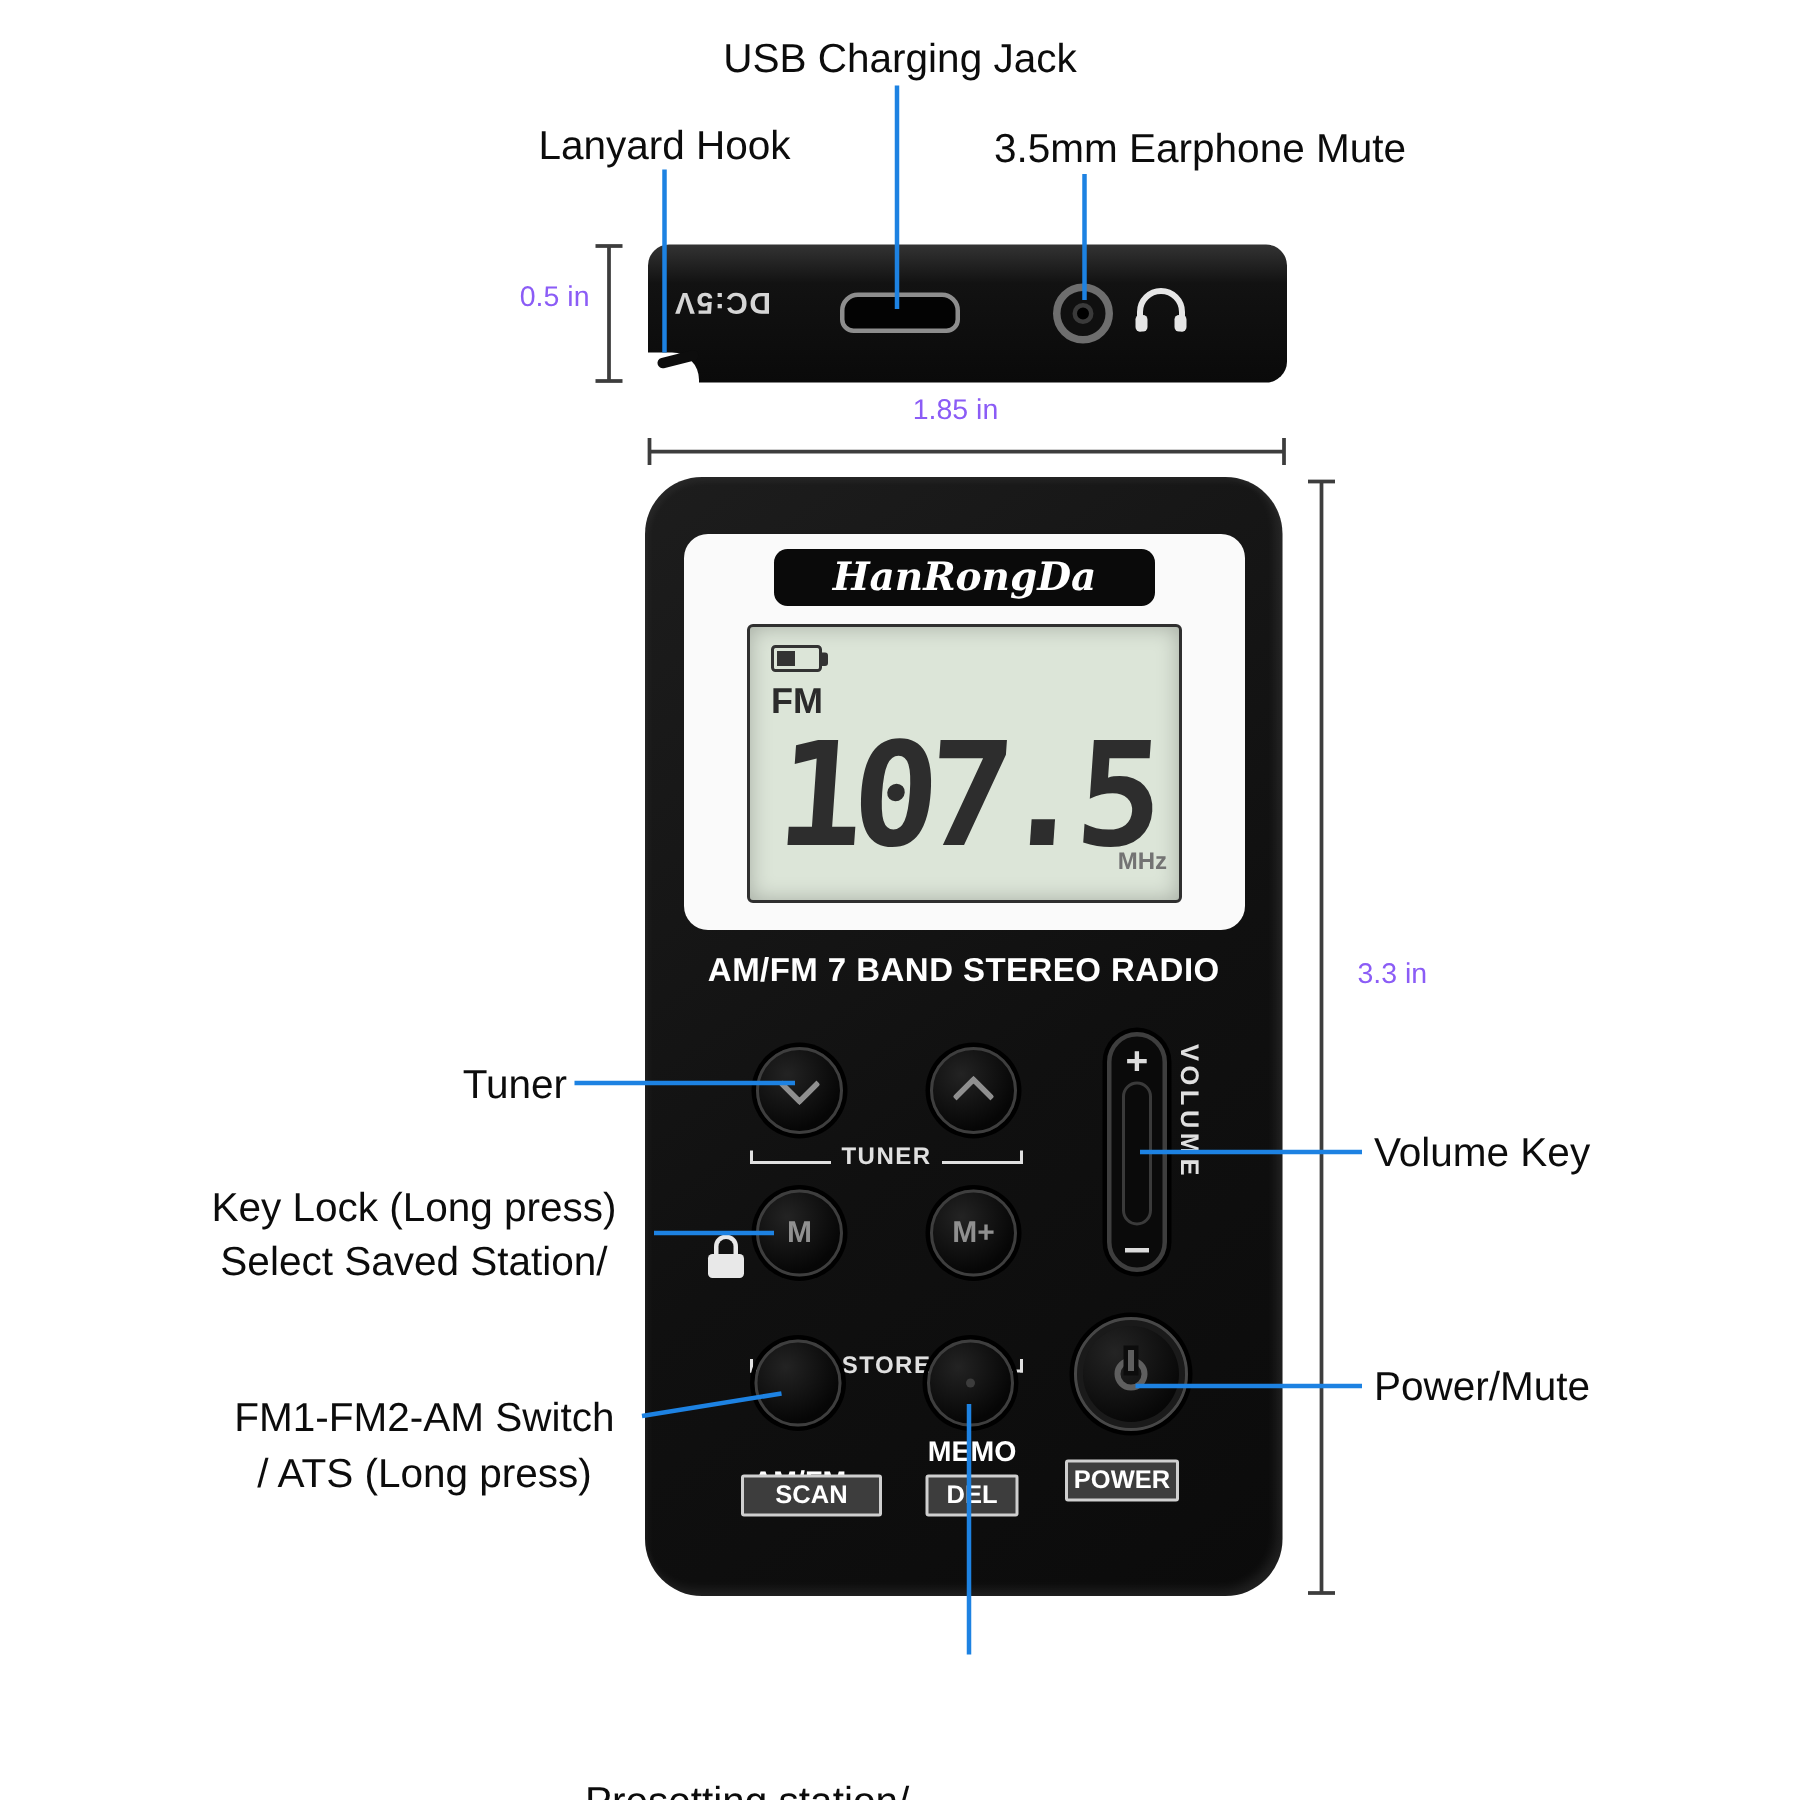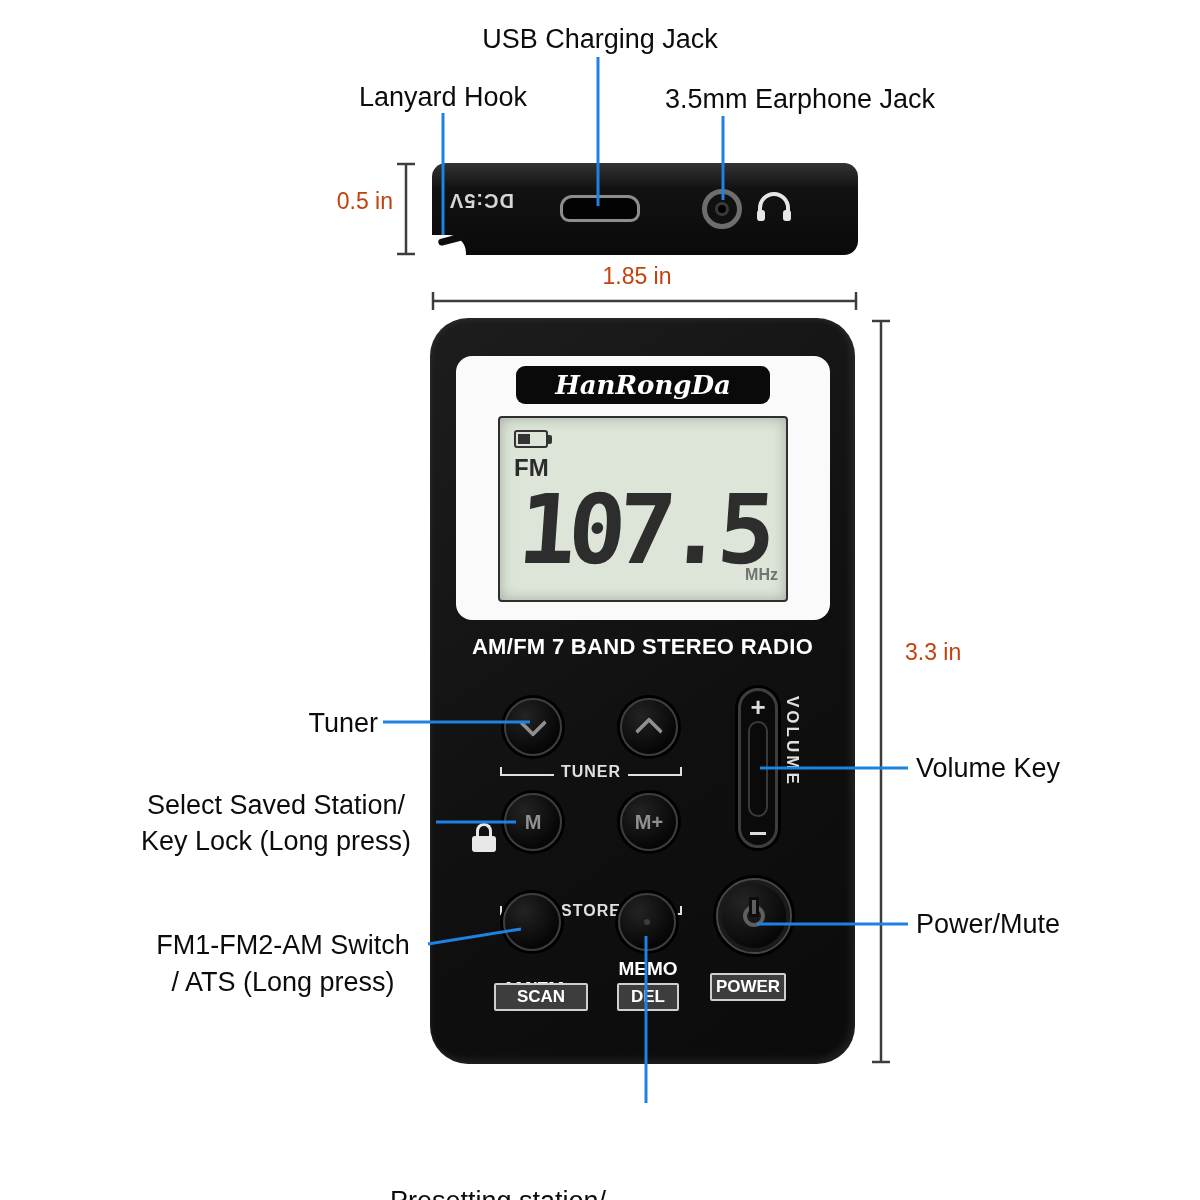--- a/index.html
+++ b/index.html
@@ -1,21 +1,21 @@
 <!DOCTYPE html>
 <html><head>
 <meta charset="utf-8">
 <style>
   * { margin:0; padding:0; box-sizing:border-box; }
   html,body { width:1200px; height:1200px; }
   body { position:relative; background:#ffffff; font-family:"Liberation Sans", sans-serif; color:#0c0c0c; overflow:hidden; }
   .label { position:absolute; font-size:27px; color:#0c0c0c; }
   .center { text-align:center; }
   .right { text-align:right; }
-  .dim-label { position:absolute; font-size:23px; color:#c2410c; }
+  .dim-label { position:absolute; font-size:19px; color:#8b5cf6; }
 
   
   #side-view { position:absolute; left:432px; top:163px; width:426px; height:92px;
     background:linear-gradient(180deg,#333 0%,#121212 28%,#0a0a0a 100%); border-radius:14px; }
   #lanyard-notch { position:absolute; left:0; bottom:-1px; width:34px; height:21px; background:#fff; border-top-right-radius:18px; }
   #lanyard-hook-bar { position:absolute; left:6px; bottom:12px; width:28px; height:7px; background:#0d0d0d; border-radius:4px; transform:rotate(-14deg); }
   #dc-label { position:absolute; left:18px; top:26px; width:64px; color:#d6d6d6; font-size:20px; font-weight:bold; transform:rotate(180deg); letter-spacing:1px; }
   #usb-port { position:absolute; left:128px; top:32px; width:80px; height:27px; background:#030303; border:3px solid #8d8d8d; border-radius:12px 12px 9px 9px; }
   #earphone-jack { position:absolute; left:270px; top:26px; width:40px; height:40px; border-radius:50%; background:#101010; border:5px solid #6e6e6e; }
   #earphone-jack .hole { position:absolute; left:50%; top:50%; transform:translate(-50%,-50%); width:14px; height:14px; border-radius:50%; background:#000; border:3px solid #3a3a3a; }
@@ -193,30 +193,30 @@
     <line x1="436" y1="822" x2="516" y2="822"></line>
     <line x1="428" y1="944" x2="521" y2="929"></line>
     <line x1="760" y1="768" x2="908" y2="768"></line>
     <line x1="757" y1="924" x2="908" y2="924"></line>
     <line x1="646" y1="936" x2="646" y2="1103"></line>
   </g>
 </svg>
 
 <div class="label center" style="left:430px; top:24px; width:340px;">USB Charging Jack</div>
 <div class="label center" style="left:343px; top:82px; width:200px;">Lanyard Hook</div>
-<div class="label center" style="left:655px; top:84px; width:290px;">3.5mm Earphone Jack</div>
+<div class="label center" style="left:655px; top:84px; width:290px;">3.5mm Earphone Mute</div>
 
 <div class="dim-label right" style="left:288px; top:188px; width:105px;">0.5 in</div>
 <div class="dim-label center" style="left:537px; top:263px; width:200px;text-align:center;">1.85 in</div>
 <div class="dim-label" style="left:905px; top:639px;">3.3 in</div>
 
 <div class="label right" style="left:280px; top:708px; width:98px;">Tuner</div>
 <div class="label center" style="left:115px; top:787px; width:322px; line-height:36px;">
+  <div>Key Lock (Long press)</div>
   <div>Select Saved Station/</div>
-  <div>Key Lock (Long press)</div>
 </div>
 <div class="label center" style="left:138px; top:927px; width:290px; line-height:37px;">
   <div>FM1-FM2-AM Switch</div>
   <div>/ ATS (Long press)</div>
 </div>
 <div class="label" style="left:916px; top:753px;">Volume Key</div>
 <div class="label" style="left:916px; top:909px;">Power/Mute</div>
 <div class="label" id="preset-label" style="left:390px; top:1106px; width:560px; line-height:38px;">
   <div>Presetting station/</div>
   

